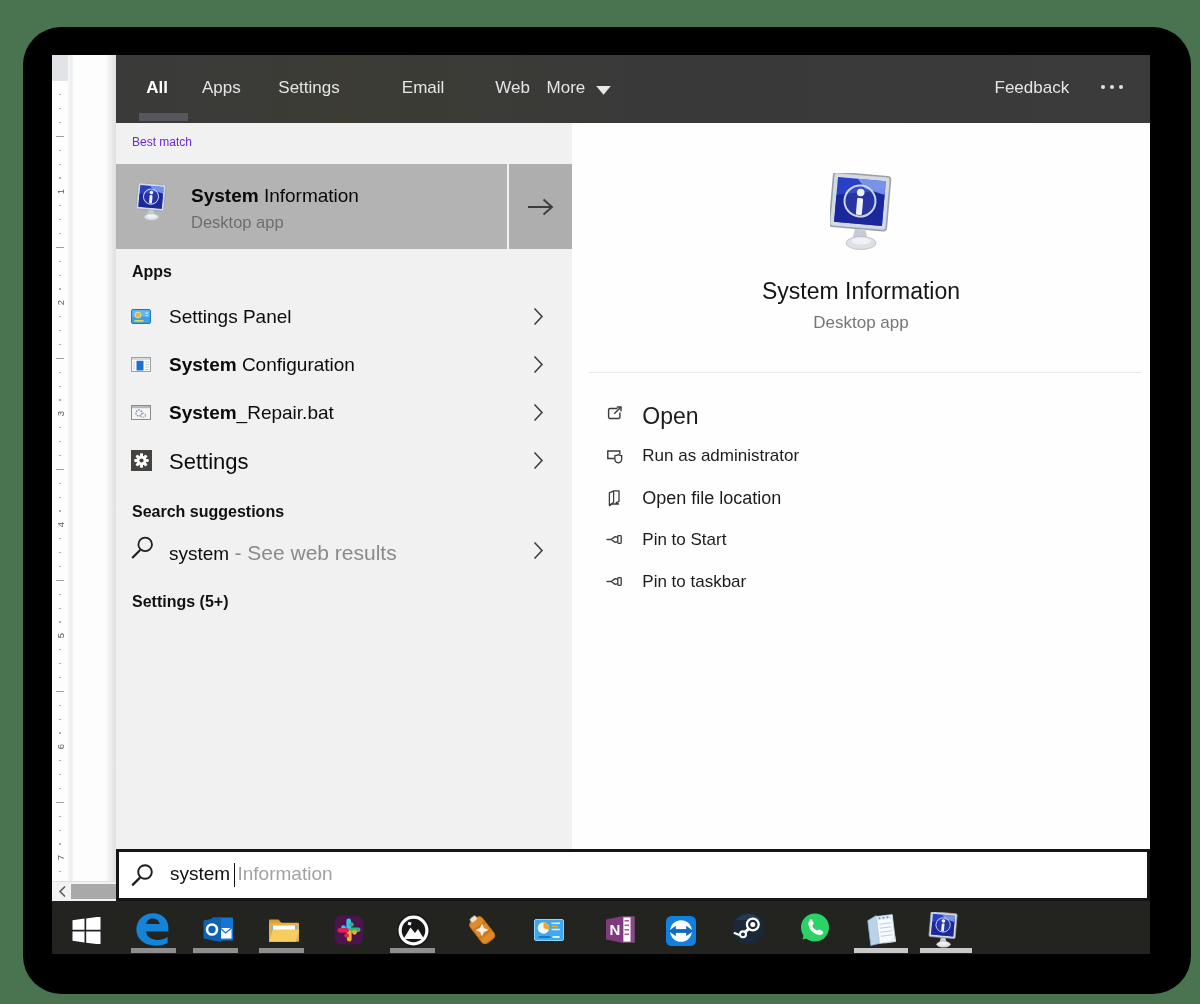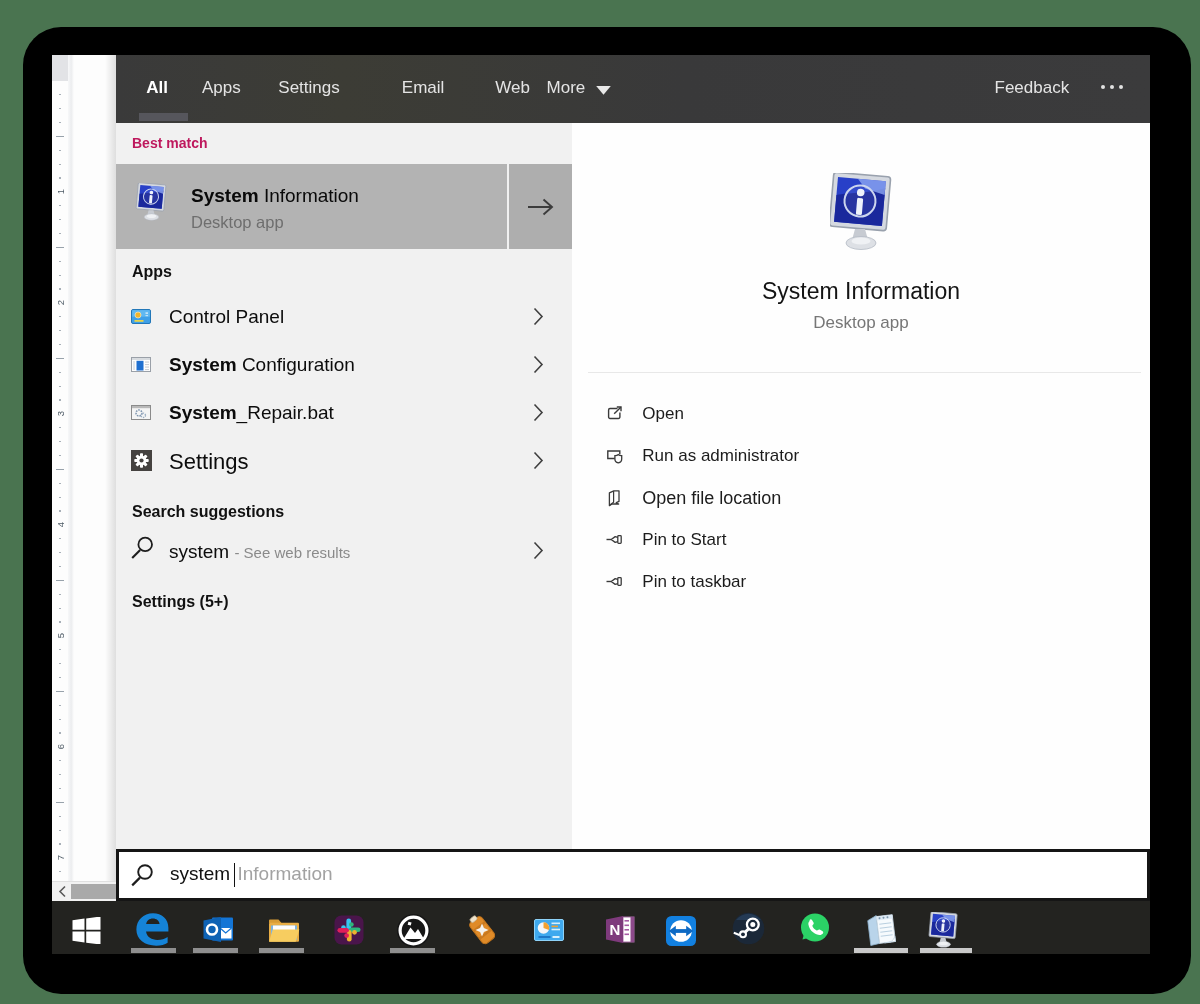--- a/index.html
+++ b/index.html
@@ -90,21 +90,21 @@
     <div class="abs" style="left:431.1px;top:23.7px;font-size:17px;color:#e4e4e4;line-height:1;">More</div>
     <svg class="abs" style="left:479px;top:29px;" width="17" height="12" viewBox="0 0 17 12">
         <polygon points="1.2,2 15.8,2 8.5,10.8" fill="#e8e8e8"></polygon>
       </svg>
     <div class="abs" style="left:879px;top:23.7px;font-size:17px;color:#e4e4e4;line-height:1;">Feedback</div>
     <div class="abs" style="left:985.5px;top:30px;width:4.2px;height:4.2px;border-radius:50%;background:#e2e2e2;"></div>
     <div class="abs" style="left:994.5px;top:30px;width:4.2px;height:4.2px;border-radius:50%;background:#e2e2e2;"></div>
     <div class="abs" style="left:1003.5px;top:30px;width:4.2px;height:4.2px;border-radius:50%;background:#e2e2e2;"></div>
 
     <div class="abs" style="left:0;top:67.5px;width:456.5px;height:726.5px;background:#f1f1f1;"></div>
-    <div class="abs" style="left:16.5px;top:81.2px;font-size:14px;font-weight:bold;color:#be185d;line-height:1;">Best match</div>
+    <div class="abs" style="left:16.5px;top:81.2px;font-size:12px;font-weight:normal;color:#6d28d9;line-height:1;">Best match</div>
     <div class="abs" style="left:0;top:109px;width:391.5px;height:85px;background:#b3b3b3;"></div>
     <div class="abs" style="left:393px;top:109px;width:63.5px;height:85px;background:#aeaeae;"></div>
     <svg class="abs" style="left:411px;top:141px;" width="28" height="22" viewBox="0 0 28 22">
         <path d="M1,11 H25 M16.5,3.5 l8.5,7.5 -8.5,7.5" fill="none" stroke="#3c3c3c" stroke-width="1.9"></path>
       </svg>
     <svg class="abs" style="left:19px;top:128px;" width="34" height="38" viewBox="0 0 64 78">
         <g transform="rotate(5 30 28)">
 <rect x="1.5" y="1.5" width="57" height="54" rx="3" fill="#d5d9e0" stroke="#99a1ad" stroke-width="1.6"></rect>
 <rect x="6" y="6" width="48" height="45" fill="#2840c8"></rect>
 <path d="M6,51 V24 c13,-4 26,-3 48,-11 V51 z" fill="#1a289c"></path>
@@ -122,21 +122,21 @@
 
     <div class="abs" style="left:16.5px;top:208.8px;font-size:16px;font-weight:bold;color:#111;line-height:1;">Apps</div>
 <svg class="abs" style="left:15.5px;top:254.1px;" width="20" height="15" viewBox="0 0 20 15">
 <rect x="0.5" y="0.5" width="19" height="14" rx="1.5" fill="#3fa0e8" stroke="#2277b8"></rect>
 <rect x="1.2" y="1.2" width="17.6" height="6.5" fill="#6cc0f4" opacity="0.75"></rect>
 <circle cx="7" cy="6" r="3" fill="#f0b52e" stroke="#fbe9c0" stroke-width="0.7"></circle>
 <rect x="3.5" y="11" width="9" height="1.8" fill="#e8d44a"></rect>
 <rect x="14.5" y="3.5" width="2.5" height="1.2" fill="#ffffff" opacity="0.85"></rect>
 <rect x="14.5" y="6" width="2.5" height="1.2" fill="#d8ecfa" opacity="0.8"></rect>
 </svg>
-<div class="abs" style="left:53.5px;top:252.4px;font-size:19px;color:#0c0c0c;line-height:1;">Control Panel</div>
+<div class="abs" style="left:53.5px;top:252.4px;font-size:19px;color:#0c0c0c;line-height:1;">Settings Panel</div>
 <svg class="abs" style="left:417.5px;top:252.10000000000002px;" width="11" height="19" viewBox="0 0 11 19">
         <polyline points="1.5,1.5 9,9.5 1.5,17.5" fill="none" stroke="#3f3f3f" stroke-width="1.6"></polyline>
       </svg>
 <svg class="abs" style="left:15.5px;top:301.9px;" width="20" height="15" viewBox="0 0 20 15">
 <rect x="0.5" y="0.5" width="19" height="14" fill="#fdfdfd" stroke="#9aa0a8"></rect>
 <rect x="1" y="1" width="18" height="2" fill="#d8dce0"></rect>
 <rect x="2" y="4" width="2" height="9" fill="#e3e6ea"></rect>
 <rect x="5.5" y="3.8" width="7" height="9.7" fill="#1e6fd0"></rect>
 <rect x="14" y="4.5" width="4" height="1.1" fill="#c9cdd3"></rect>
 <rect x="14" y="7" width="4" height="1.1" fill="#c9cdd3"></rect>
@@ -176,21 +176,21 @@
 </svg>
 <div class="abs" style="left:53.5px;top:396.0px;font-size:22px;color:#0c0c0c;line-height:1;">Settings</div>
 <svg class="abs" style="left:417.5px;top:395.7px;" width="11" height="19" viewBox="0 0 11 19">
         <polyline points="1.5,1.5 9,9.5 1.5,17.5" fill="none" stroke="#3f3f3f" stroke-width="1.6"></polyline>
       </svg>
     <div class="abs" style="left:16.5px;top:448.9px;font-size:16px;font-weight:bold;color:#111;line-height:1;">Search suggestions</div>
     <svg class="abs" style="left:14px;top:481px;" width="24" height="26" viewBox="0 0 24 26">
 <circle cx="15.2" cy="8.4" r="6.8" fill="none" stroke="#1d1d1d" stroke-width="1.8"></circle>
 <line x1="10.2" y1="13.9" x2="2.2" y2="21.9" stroke="#1d1d1d" stroke-width="2.1"></line>
 </svg>
-    <div class="abs" style="left:53.5px;top:486.7px;font-size:19px;color:#0c0c0c;line-height:1;">system <span style="font-size:15px;color:#8a8a8a;">- See web results</span></div>
+    <div class="abs" style="left:53.5px;top:486.7px;font-size:19px;color:#0c0c0c;line-height:1;">system <span style="font-size:21px;color:#8a8a8a;">- See web results</span></div>
     <svg class="abs" style="left:417.5px;top:486.3px;" width="11" height="19" viewBox="0 0 11 19">
         <polyline points="1.5,1.5 9,9.5 1.5,17.5" fill="none" stroke="#3f3f3f" stroke-width="1.6"></polyline>
       </svg>
     <div class="abs" style="left:16.5px;top:539.4px;font-size:16px;font-weight:bold;color:#111;line-height:1;">Settings (5+)</div>
 
     <svg class="abs" style="left:714px;top:118px;" width="64" height="78" viewBox="0 0 64 78">
         <g transform="rotate(5 30 28)">
 <rect x="1.5" y="1.5" width="57" height="54" rx="3" fill="#d5d9e0" stroke="#99a1ad" stroke-width="1.6"></rect>
 <rect x="6" y="6" width="48" height="45" fill="#2840c8"></rect>
 <path d="M6,51 V24 c13,-4 26,-3 48,-11 V51 z" fill="#1a289c"></path>
@@ -204,21 +204,21 @@
 <ellipse cx="31" cy="68" rx="9.5" ry="3.6" fill="#eff1f4"></ellipse>
       </svg>
     <div class="abs" style="left:456.5px;top:224.5px;width:578px;text-align:center;font-size:23px;color:#141414;line-height:1;">System Information</div>
     <div class="abs" style="left:456.5px;top:258.7px;width:578px;text-align:center;font-size:17px;color:#767676;line-height:1;">Desktop app</div>
     <div class="abs" style="left:472.5px;top:316.5px;width:553px;height:1.5px;background:#e8e8e8;"></div>
 <svg class="abs" style="left:489px;top:348.5px;" width="19" height="19" viewBox="0 0 19 19">
         <path d="M12.5,4.5 H5 a1.4,1.4 0 0 0 -1.4,1.4 v7.2 a1.4,1.4 0 0 0 1.4,1.4 h8.5 a1.4,1.4 0 0 0 1.4,-1.4 V8.5" fill="none" stroke="#3a3a3a" stroke-width="1.4"></path>
 <line x1="9.2" y1="9.8" x2="15.8" y2="3.2" stroke="#3a3a3a" stroke-width="1.4"></line>
 <path d="M11.8,3 h4.2 v4.2" fill="none" stroke="#3a3a3a" stroke-width="1.4"></path>
       </svg>
-      <div class="abs" style="left:526.8px;top:349.6px;font-size:17px;color:#1c1c1c;line-height:1;">Open</div>
+      <div class="abs" style="left:526.8px;top:349.6px;font-size:23px;color:#1c1c1c;line-height:1;">Open</div>
 <svg class="abs" style="left:489px;top:390.5px;" width="19" height="19" viewBox="0 0 19 19">
         <path d="M14.8,8.2 V5 H2.8 v7.5 h7" fill="none" stroke="#3a3a3a" stroke-width="1.4"></path>
 <path d="M13.3,8.6 c1.1,0.8 2.2,1.1 3.4,1 v3.3 c0,2.1 -1.9,3.6 -3.4,4 c-1.5,-0.4 -3.4,-1.9 -3.4,-4 V9.6 c1.2,0.1 2.3,-0.2 3.4,-1 z" fill="none" stroke="#3a3a3a" stroke-width="1.3"></path>
       </svg>
       <div class="abs" style="left:526.8px;top:391.6px;font-size:17px;color:#1c1c1c;line-height:1;">Run as administrator</div>
 <svg class="abs" style="left:489px;top:432.5px;" width="19" height="19" viewBox="0 0 19 19">
         <path d="M8.8,2.8 H14 V13.4 l-2.7,1.3 2.4,1.3 H7 L4.4,17.6 V4.8 z" fill="none" stroke="#3a3a3a" stroke-width="1.3" stroke-linejoin="round"></path>
 <path d="M8.6,3 V14.2 L4.8,17" fill="none" stroke="#3a3a3a" stroke-width="1.2"></path>
       </svg>
       <div class="abs" style="left:526.8px;top:433.6px;font-size:18px;color:#1c1c1c;line-height:1;">Open file location</div>

